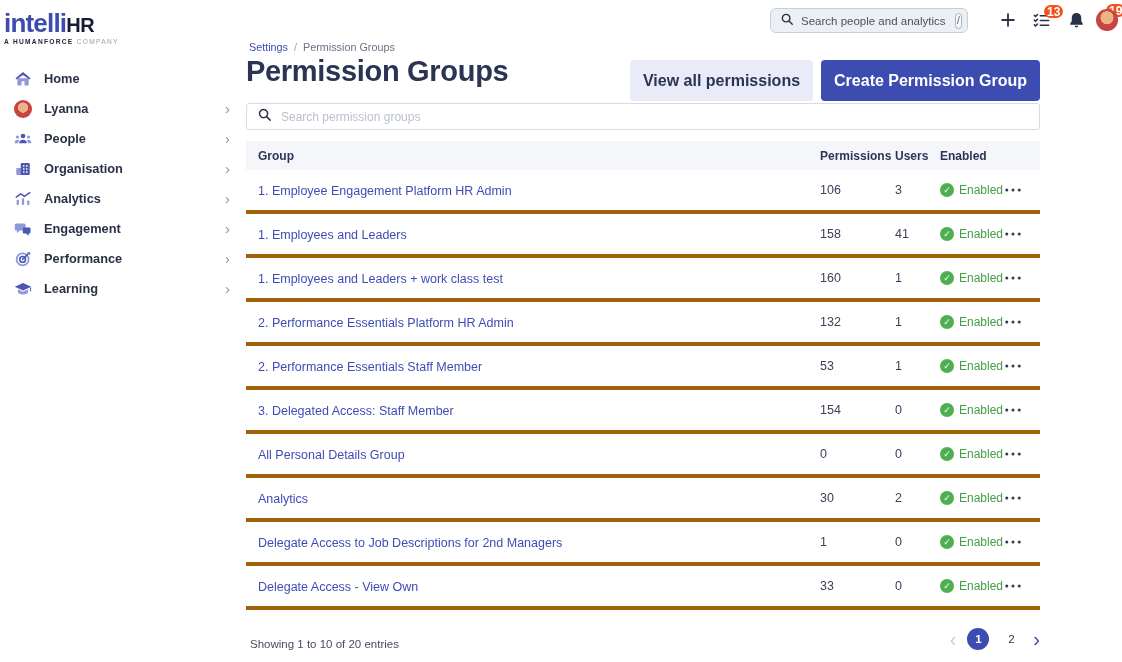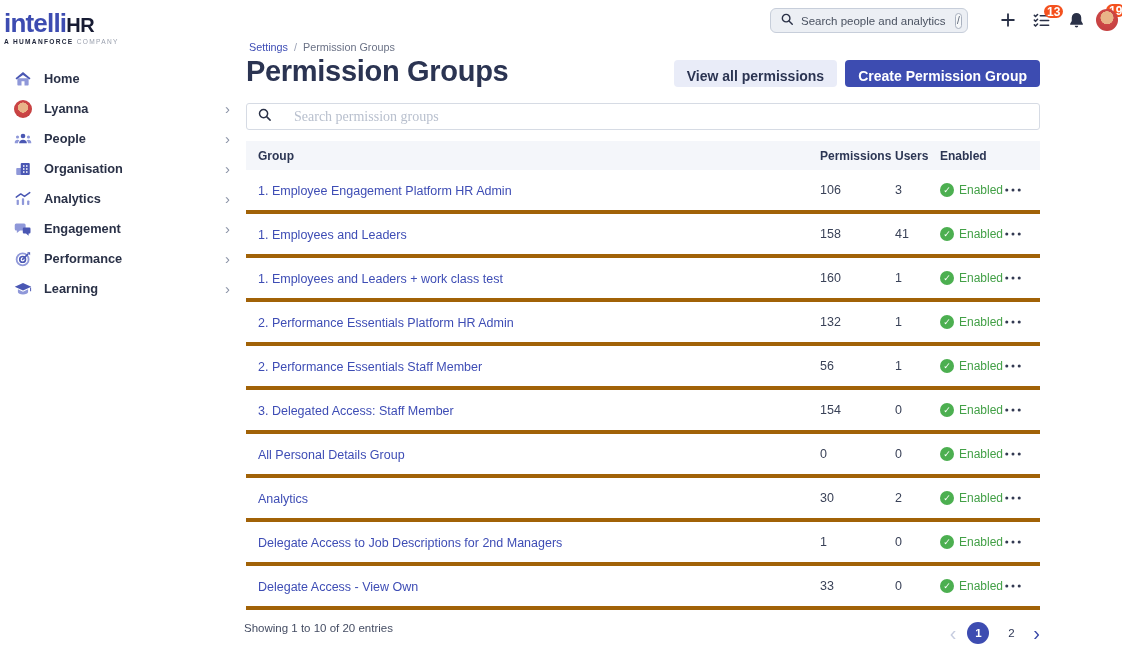--- a/index.html
+++ b/index.html
@@ -40,46 +40,46 @@
     font-size:12px; font-weight:700; display:flex; align-items:center; justify-content:center; padding:0 3px; }
   .badge-tasks { left:1044px; top:5px; }
   .badge-bell { left:1078px; top:4px;margin-left:28px; }
   
   .breadcrumb { position:absolute; left:249px; top:41px; font-size:10.8px; }
   .breadcrumb a { color:#3E4DB5; text-decoration:none; }
   .crumb-sep { color:#9AA1B5; margin:0 6px; }
   .crumb-cur { color:#6B7286; }
   .page-title { position:absolute; left:246px; top:55px; font-size:29px; font-weight:700; color:#2B3452; letter-spacing:-0.3px; }
   .head-btns { position:absolute; right:82px; top:60px; display:flex; gap:8px; }
-  .btn { height:27px; border:none; border-radius:4px; font-family:"Liberation Sans",sans-serif;
-    font-size:14px; font-weight:700; padding:8px 13px; cursor:pointer; }
+  .btn { height:41px; border:none; border-radius:4px; font-family:"Liberation Sans",sans-serif;
+    font-size:16px; font-weight:700; padding:8px 13px; cursor:pointer; }
   .btn-secondary { background:#E9ECF8; color:#2B3452; }
   .btn-primary { background:#3D4CB1; color:#ffffff; }
   .group-search { position:absolute; left:246px; top:103px; width:794px; height:27px;
     border:1px solid #D6DBE4; border-radius:3px; display:flex; align-items:center; padding:0 10px; background:#fff; }
-  .group-search input { flex:1; border:none; outline:none; font-size:14px; margin-left:22px;
-    font-family:Liberation Serif, serif; color:#39404F; background:transparent; }
+  .group-search input { flex:1; border:none; outline:none; font-size:12px; margin-left:9px;
+    font-family:Liberation Sans, sans-serif; color:#39404F; background:transparent; }
   .group-search input::placeholder { color:#B9C0CE; }
   .thead { position:absolute; left:246px; top:141px; width:794px; height:29px; background:#F4F6FA;
     display:grid; grid-template-columns:574px 75px 45px 65px 35px; align-items:center;
     font-size:12px; font-weight:700; color:#2C3654; }
   .thead .c1 { padding-left:12px; }
   .tbody { position:absolute; left:246px; top:170px; width:794px; }
   .trow { display:grid; grid-template-columns:574px 75px 45px 65px 35px; align-items:center;
     height:44px; border-bottom:4px solid #a16207; }
   .trow .c1 { padding-left:12px; }
   .trow a { color:#3E4DB5; font-size:12.5px; text-decoration:none; }
   .num { font-size:12.5px; color:#3A4258; }
   .status { display:flex; align-items:center; gap:5px; }
   .check { width:14px; height:14px; border-radius:50%; background:#4CAF50; color:#fff; font-size:9px;
     display:flex; align-items:center; justify-content:center; }
   .status-label { font-size:12px; color:#43A047; }
   .dots { background:none; border:none; cursor:pointer; display:flex; align-items:center; }
-  .footer { position:absolute; left:244px; right:82px; top:622px; height:28px;
-    display:flex; justify-content:space-between; align-items:flex-start; }
+  .footer { position:absolute; left:250px; right:82px; top:622px; height:28px;
+    display:flex; justify-content:space-between; align-items:flex-end; }
   .entries { font-size:11.5px; color:#454D63; }
   .pager { display:flex; align-items:center; gap:11px; }
   .pg-chev { font-size:20px; line-height:1; background:none; border:none; cursor:pointer; font-family:"Liberation Sans",sans-serif; }
   .pg-prev { color:#C6CCDF; }
   .pg-next { color:#3A49A8; }
   .pg-num { min-width:22px; height:22px; border-radius:50%; display:flex; align-items:center; justify-content:center;
     font-size:11.5px; cursor:pointer; background:none; border:none; color:#2C3654; font-family:"Liberation Sans",sans-serif; }
   .pg-num.active { background:#3D4CB1; color:#fff; font-weight:700; }
 </style>
 </head>
@@ -323,21 +323,21 @@
           <g fill="#333A52">
             <circle cx="2" cy="2" r="1.7"></circle>
             <circle cx="9" cy="2" r="1.7"></circle>
             <circle cx="16" cy="2" r="1.7"></circle>
           </g>
         </svg>
       </button>
     </div>
     <div class="trow">
       <div class="c1"><a href="#">2. Performance Essentials Staff Member</a></div>
-      <div class="num">56</div>
+      <div class="num">53</div>
       <div class="num">1</div>
       <div class="status">
         <span class="check">✓</span>
         <span class="status-label">Enabled</span>
       </div>
       <button class="dots">
         <svg viewBox="0 0 18 4" width="16" height="4">
           <g fill="#333A52">
             <circle cx="2" cy="2" r="1.7"></circle>
             <circle cx="9" cy="2" r="1.7"></circle>

